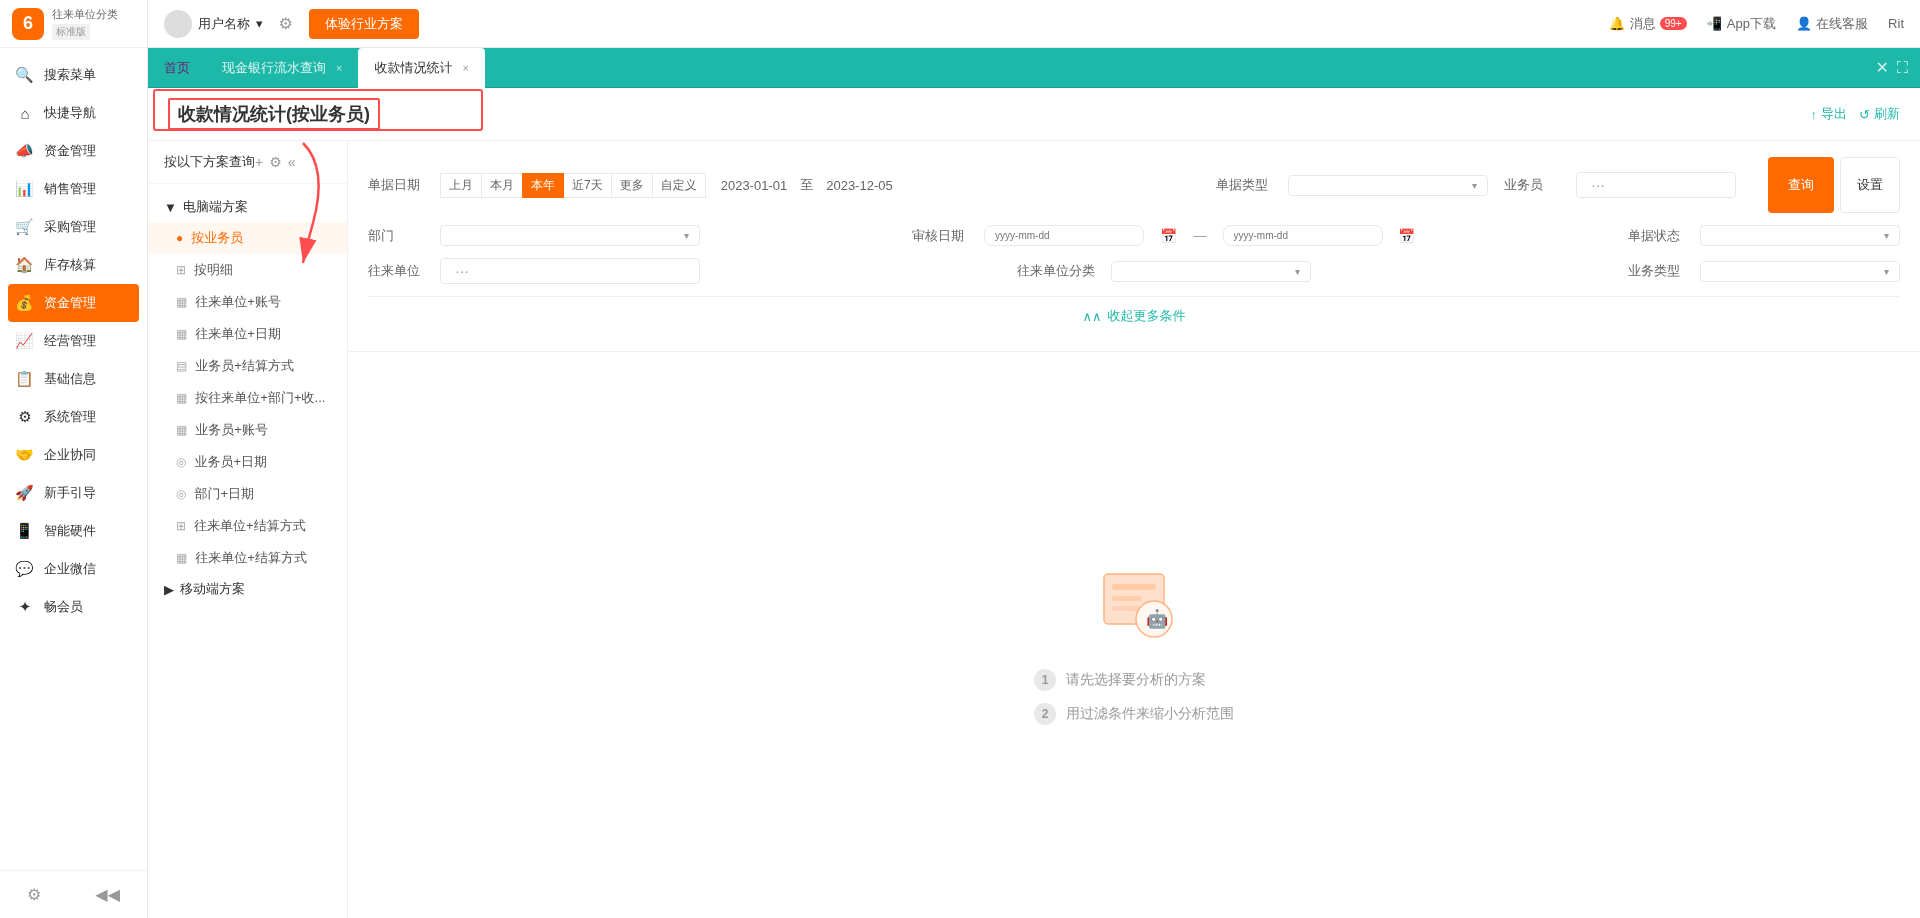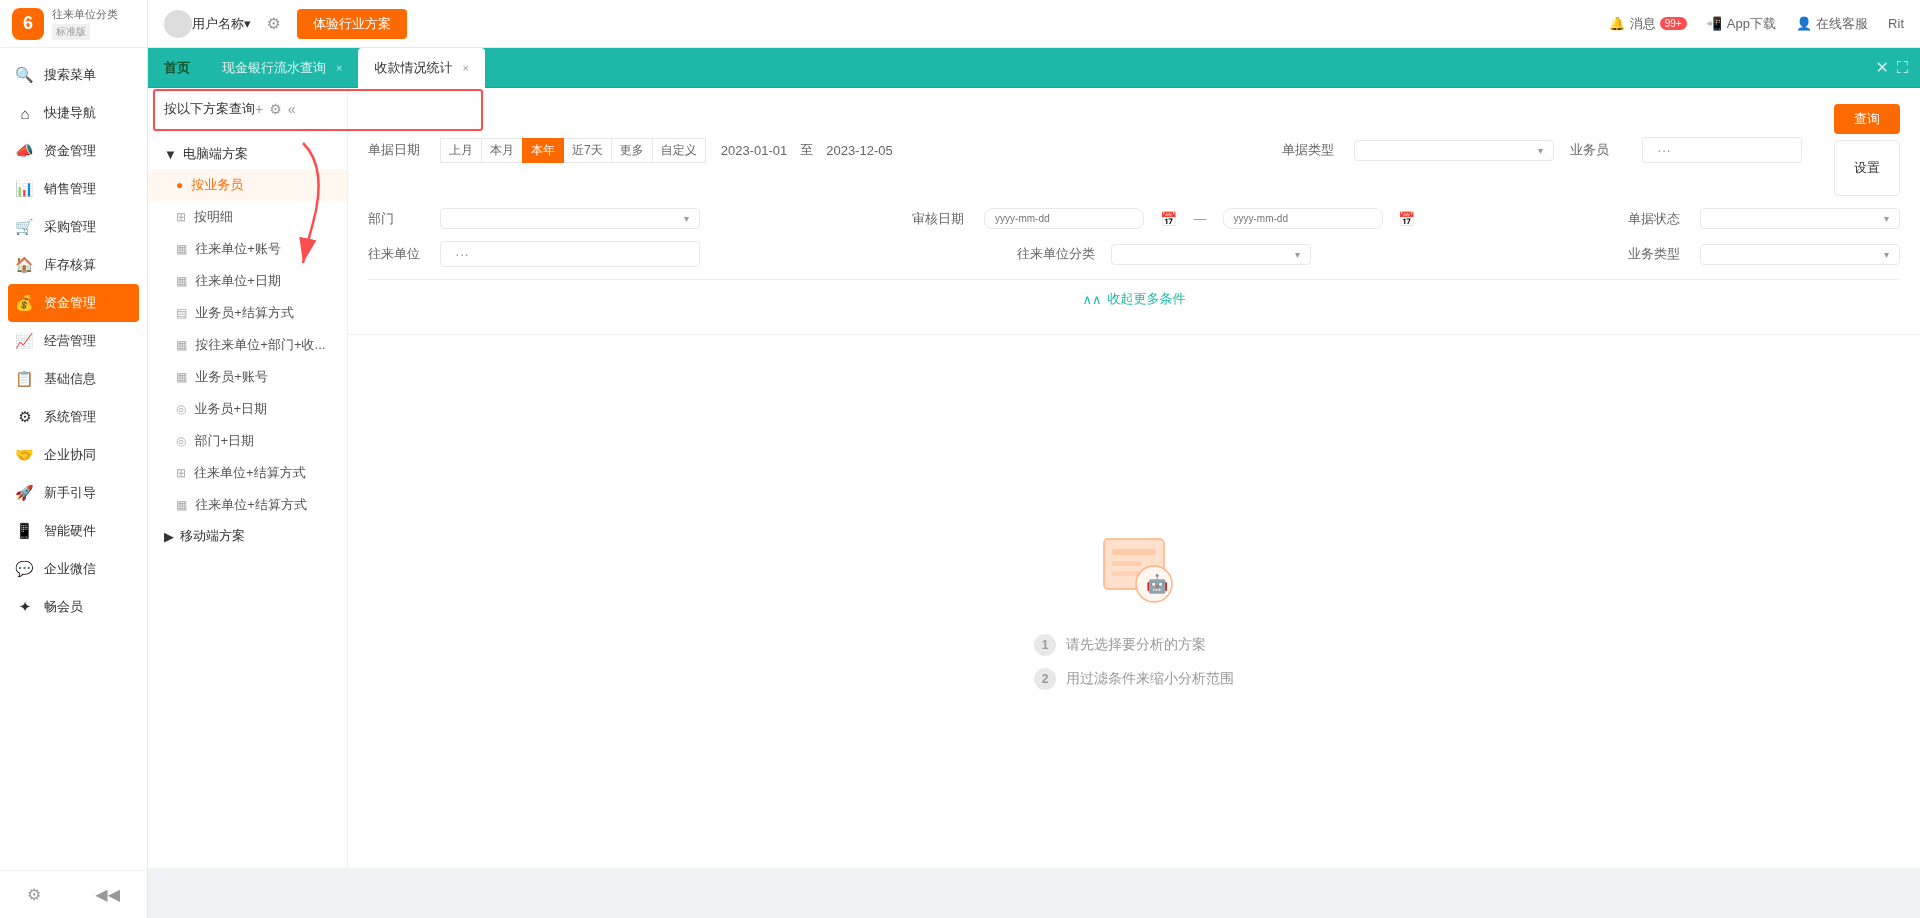--- a/index.html
+++ b/index.html
@@ -37,21 +37,21 @@
     .sidebar-bottom-btn { cursor: pointer; color: #999; font-size: 16px; padding: 6px; }
 
     
     .topbar {
       position: fixed; left: 148px; top: 0; right: 0; height: 48px;
       background: #fff; border-bottom: 1px solid #e8e8e8;
       display: flex; align-items: center; justify-content: space-between; padding: 0 16px;
       z-index: 100;
     }
     .topbar-left { display: flex; align-items: center; gap: 12px; }
-    .user-info { display: flex; align-items: center; font-size: 13px; color: #333; }
+    .user-info { display: flex; align-items: center; gap: 6px; font-size: 13px; color: #333; }
     .user-avatar { width: 28px; height: 28px; background: #ddd; border-radius: 50%; }
     .topbar-right { display: flex; align-items: center; gap: 20px; }
     .topbar-action { display: flex; align-items: center; gap: 4px; color: #666; font-size: 13px; cursor: pointer; }
     .badge { background: #ff4d4f; color: #fff; font-size: 10px; padding: 1px 5px; border-radius: 10px; }
     .trial-btn {
       background: #ff6a00; color: #fff; border: none; border-radius: 4px;
       padding: 6px 16px; cursor: pointer; font-size: 13px;
     }
     .gear-btn { background: none; border: none; color: #999; cursor: pointer; font-size: 16px; padding: 4px; }
 
@@ -59,21 +59,21 @@
     .tabbar {
       position: fixed; left: 148px; top: 48px; right: 0; height: 40px;
       background: #1eb8a8; display: flex; align-items: center;
       border-bottom: 1px solid #17a396; z-index: 99;
     }
     .tab {
       display: flex; align-items: center; gap: 6px;
       padding: 0 16px; height: 40px; cursor: pointer;
       color: rgba(255,255,255,0.85); font-size: 13px; position: relative;
     }
-    .tab.home { color: #14532d; font-weight: 700; }
+    .tab.home { color: #701a75; font-weight: 400; }
     .tab.active { background: #fff; color: #333; border-radius: 4px 4px 0 0; }
     .tab-close { font-size: 11px; color: #999; margin-left: 4px; cursor: pointer; }
     .tab-close-white { font-size: 11px; color: rgba(255,255,255,0.7); margin-left: 4px; cursor: pointer; }
     .tabbar-actions { margin-left: auto; display: flex; align-items: center; gap: 8px; padding-right: 12px; }
     .tabbar-actions span { color: rgba(255,255,255,0.8); cursor: pointer; font-size: 16px; }
 
     
     .main {
       position: fixed; left: 148px; top: 88px; right: 0; bottom: 0;
       background: #f0f2f5; overflow: hidden;
@@ -158,21 +158,21 @@
     .calendar-icon { color: #999; font-size: 14px; cursor: pointer; }
     .more-dot { color: #999; cursor: pointer; font-size: 14px; }
     .collapse-bar {
       display: flex; align-items: center; justify-content: center;
       padding: 10px; color: #1eb8a8; font-size: 13px; cursor: pointer;
       background: #fff; border-top: 1px solid #f0f0f0;
     }
 
     
     .query-actions {
-      display: flex; flex-direction: column; gap: 6px; margin-left: 16px;
+      display: flex; flex-direction: row; gap: 6px; margin-left: 16px;
     }
     .btn-query {
       background: #ff6a00; color: #fff; border: none; border-radius: 4px;
       padding: 6px 20px; cursor: pointer; font-size: 13px; white-space: nowrap;
     }
     .btn-settings {
       background: #fff; color: #333; border: 1px solid #e8e8e8; border-radius: 4px;
       padding: 18px 16px; cursor: pointer; font-size: 13px; white-space: nowrap;
     }
 
@@ -323,20 +323,33 @@
     <span class="tab-close">×</span>
   </div>
   <div class="tabbar-actions">
     <span>✕</span>
     <span>⛶</span>
   </div>
 </div>
 
 <div class="main">
 
+  <div class="page-header">
+    <div class="page-title">收款情况统计(按业务员)</div>
+    <div class="page-actions">
+      <div class="action-btn">
+        <span>↑</span>
+        <span>导出</span>
+      </div>
+      <div class="action-btn">
+        <span>↺</span>
+        <span>刷新</span>
+      </div>
+    </div>
+  </div>
 
   <div class="content-body">
 
     <div class="left-panel">
       <div class="panel-header">
         <span>按以下方案查询</span>
         <div class="panel-header-actions">
           <span class="panel-icon-btn">+</span>
           <span class="panel-icon-btn">⚙</span>
           <span class="panel-icon-btn">«</span>

